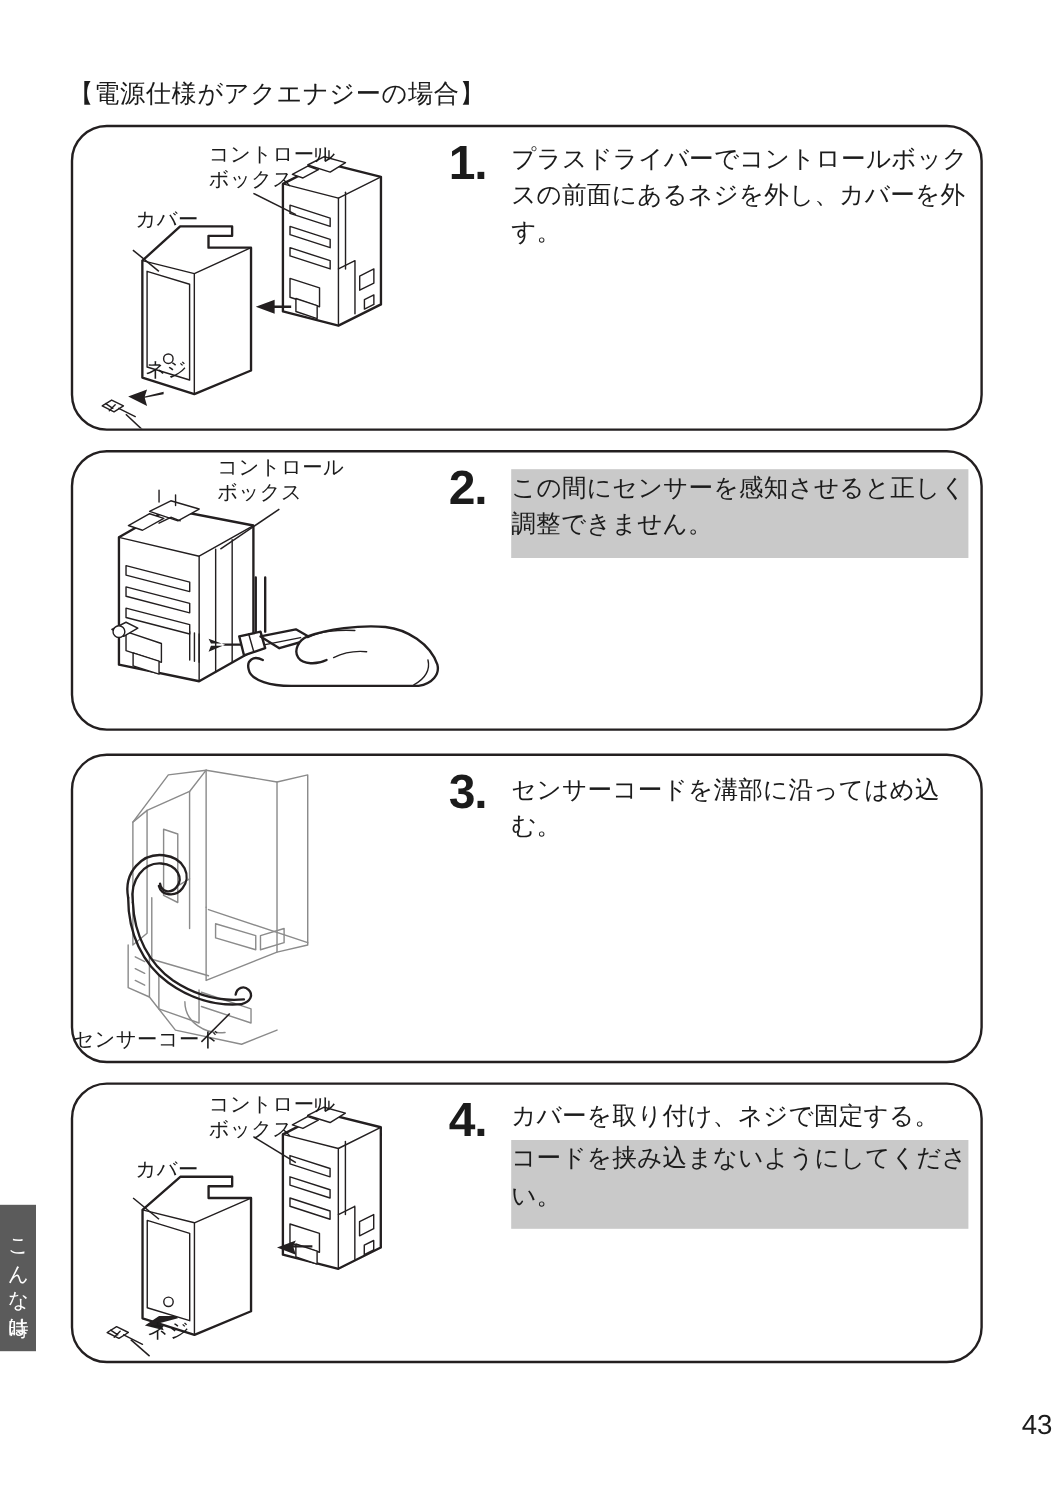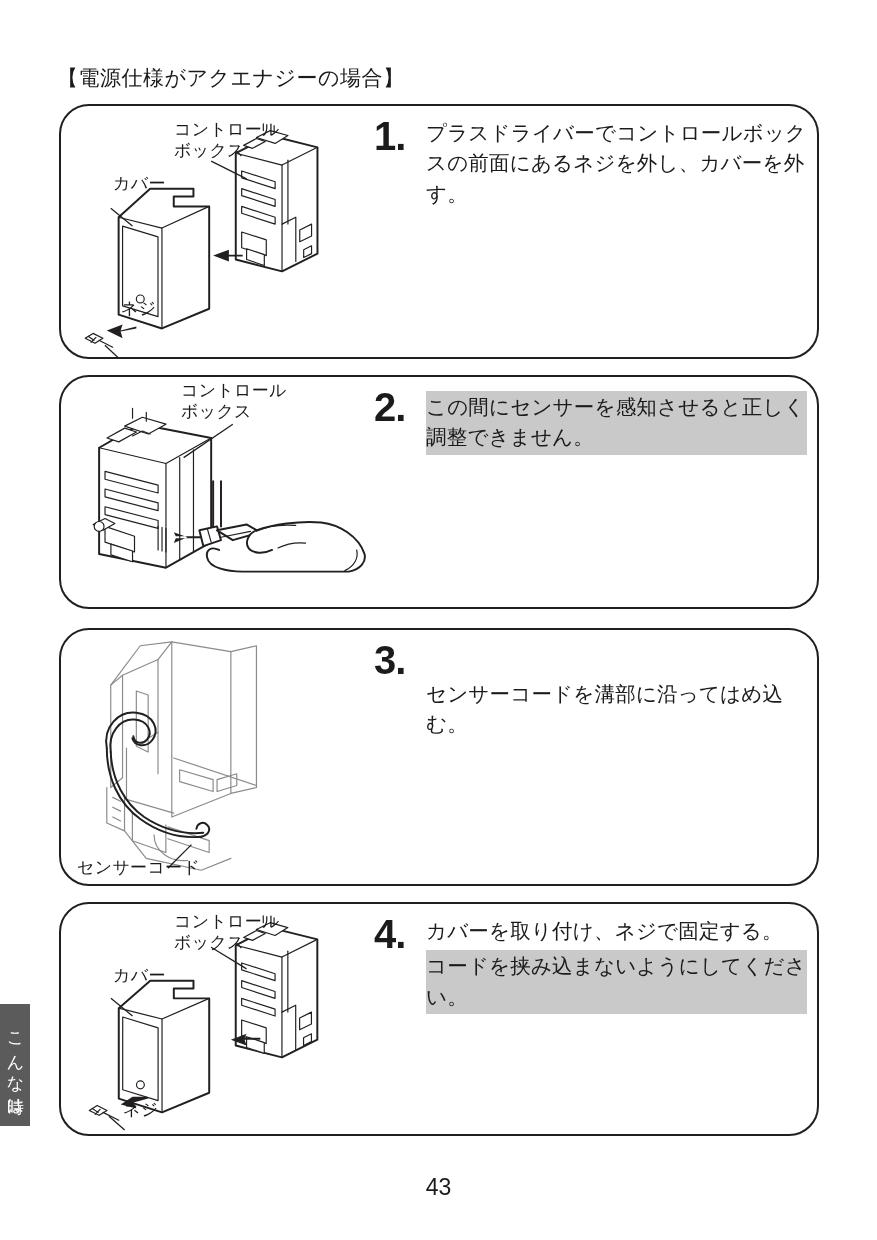--- a/index.html
+++ b/index.html
@@ -97,47 +97,47 @@
     font-size: 20.5px;
     line-height: 1.48;
     letter-spacing: 0.2px;
   }
   .step-note {
     background: #c9c9c9;
     font-size: 20.5px;
     line-height: 1.48;
     letter-spacing: 0.2px;
     display: inline-block;
-    padding: 1px 0 2px 0;
+    padding: 1px 0 12px 0;
   }
   .note-wrap { margin-top: 4px; }
 
   
   #panel-1 .step-text { top: 12px; }
   #panel-2 .step-text { top: 10px; }
-  #panel-3 .step-text { top: 14px; margin-top: 35px; }
+  #panel-3 .step-text { top: 14px; }
   #panel-4 .step-text { top: 12px; }
 
   
   .art-label {
     position: absolute;
     font-size: 17px;
     line-height: 1.25;
     letter-spacing: 0.3px;
     white-space: nowrap;
     color: #1b1b1b;
   }
 
   
   #page-number {
     position: absolute;
     left: 0;
     right: 0;
     top: 1174px;
-    text-align: center;
+    text-align: right;
     font-size: 23px;
     color: #1b1b1b;
   }
 
   .ln { stroke: #231f20; fill: none; stroke-width: 2; stroke-linejoin: round; stroke-linecap: round; }
   .ln-thin { stroke: #231f20; fill: none; stroke-width: 1.2; stroke-linejoin: round; stroke-linecap: round; }
   .ln-grey { stroke: #8b8b8b; fill: none; stroke-width: 1.2; stroke-linejoin: round; stroke-linecap: round; }
   .fill-w { fill: #ffffff; }
   .fill-k { fill: #231f20; }
   .leader { stroke: #231f20; fill: none; stroke-width: 1.3; }
@@ -306,21 +306,21 @@
       <g>
         <path class="ln" d="M44 120 C40 98 56 82 74 84 C92 86 98 102 90 112 C84 120 72 118 70 110"></path>
         <path class="ln" d="M48 124 C45 104 58 90 72 91 C86 92 91 104 85 111 C80 117 72 115 71 108"></path>
         <path class="ln" d="M44 120 C44 150 56 176 78 192 C96 205 118 212 140 210"></path>
         <path class="ln" d="M48 124 C49 152 62 176 82 190 C100 202 120 208 142 206"></path>
         <path class="ln" d="M140 210 C148 208 150 202 146 198 C142 194 136 196 135 202"></path>
       </g>
 
       <path class="leader" d="M130 218 L106 242"></path>
     </svg>
-    <div class="art-label" style="left:16px; top:228px;">センサーコード</div>
+    <div class="art-label" style="left:0; top:228px;">センサーコード</div>
   </div>
 
   <div class="panel-body">
     <div class="step-num">3.</div>
     <div class="step-text">
       <span>センサーコードを溝部に沿ってはめ込む。</span>
     </div>
   </div>
 </div>
 

